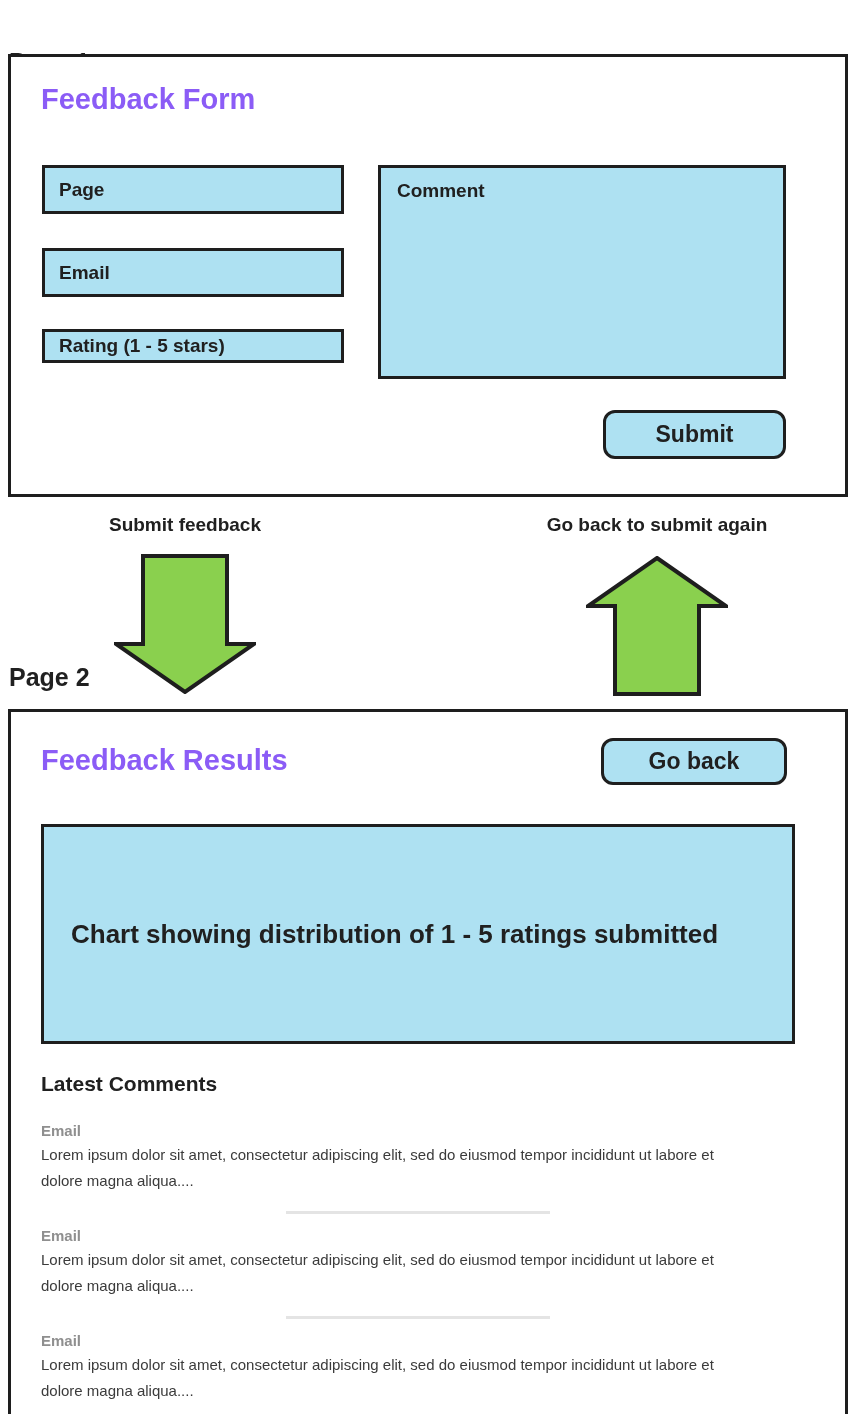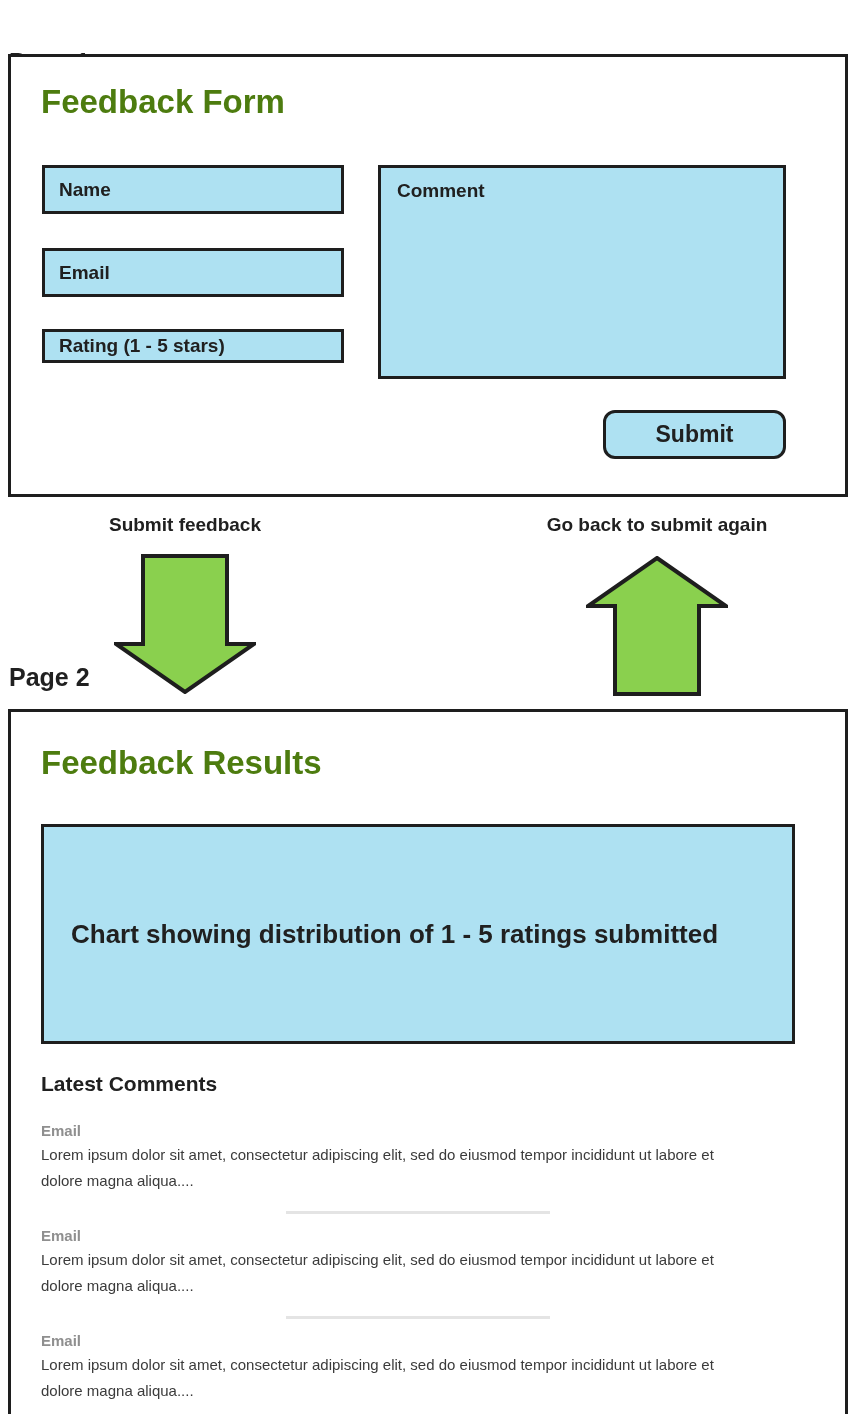--- a/index.html
+++ b/index.html
@@ -34,23 +34,23 @@
   .panel{
     position:absolute;
     left:8px;
     width:840px;
     background:#ffffff;
     border:3px solid var(--border-dark);
   }
   .panel-title{
     position:absolute;
     left:30px;
-    font-size:33px;
-    font-weight:bold;
-    color:#4d7c0f;
+    font-size:29px;
+    font-weight:bold;
+    color:#8b5cf6;
   }
   .field{
     position:absolute;
     background:var(--field-blue);
     border:3px solid var(--border-dark);
     display:flex;
     align-items:center;
     padding-left:14px;
     font-size:19px;
     font-weight:bold;
@@ -143,21 +143,21 @@
 <body>
 
 <div class="canvas">
 
   <div class="section-label" style="top:8px;margin-top:40px;">Page 1</div>
 
   <div class="panel" style="top:54px;height:443px;">
 
     <div class="panel-title" style="top:26px;">Feedback Form</div>
 
-    <div class="field" style="left:31px;top:108px;width:302px;height:49px;">Name</div>
+    <div class="field" style="left:31px;top:108px;width:302px;height:49px;">Page</div>
 
     <div class="field" style="left:31px;top:191px;width:302px;height:49px;">Email</div>
 
     <div class="field" style="left:31px;top:272px;width:302px;height:34px;">Rating (1 - 5 stars)</div>
 
     <div class="comment-box" style="left:367px;top:108px;width:408px;height:214px;">Comment</div>
 
     <div class="btn" style="left:592px;top:353px;width:183px;height:49px;">Submit</div>
   </div>
 
@@ -176,20 +176,21 @@
       <polygon class="arrow-shape" points="71,2 140,50 113,50 113,138 29,138 29,50 2,50"></polygon>
     </svg>
   </div>
 
   <div class="section-label" style="top:663px;">Page 2</div>
 
   <div class="panel" style="top:709px;height:774px;">
 
     <div class="panel-title" style="top:32px;">Feedback Results</div>
 
+    <div class="btn" style="left:590px;top:26px;width:186px;height:47px;">Go back</div>
 
     <div class="chart-box">Chart showing distribution of 1 - 5 ratings submitted</div>
 
     <div class="comments-section">
       <div class="comments-heading">Latest Comments</div>
 
       <div class="comment-item">
         <div class="comment-label">Email</div>
         <div class="comment-text">Lorem ipsum dolor sit amet, consectetur adipiscing elit, sed do eiusmod tempor incididunt ut labore et dolore magna aliqua....</div>
       </div>

